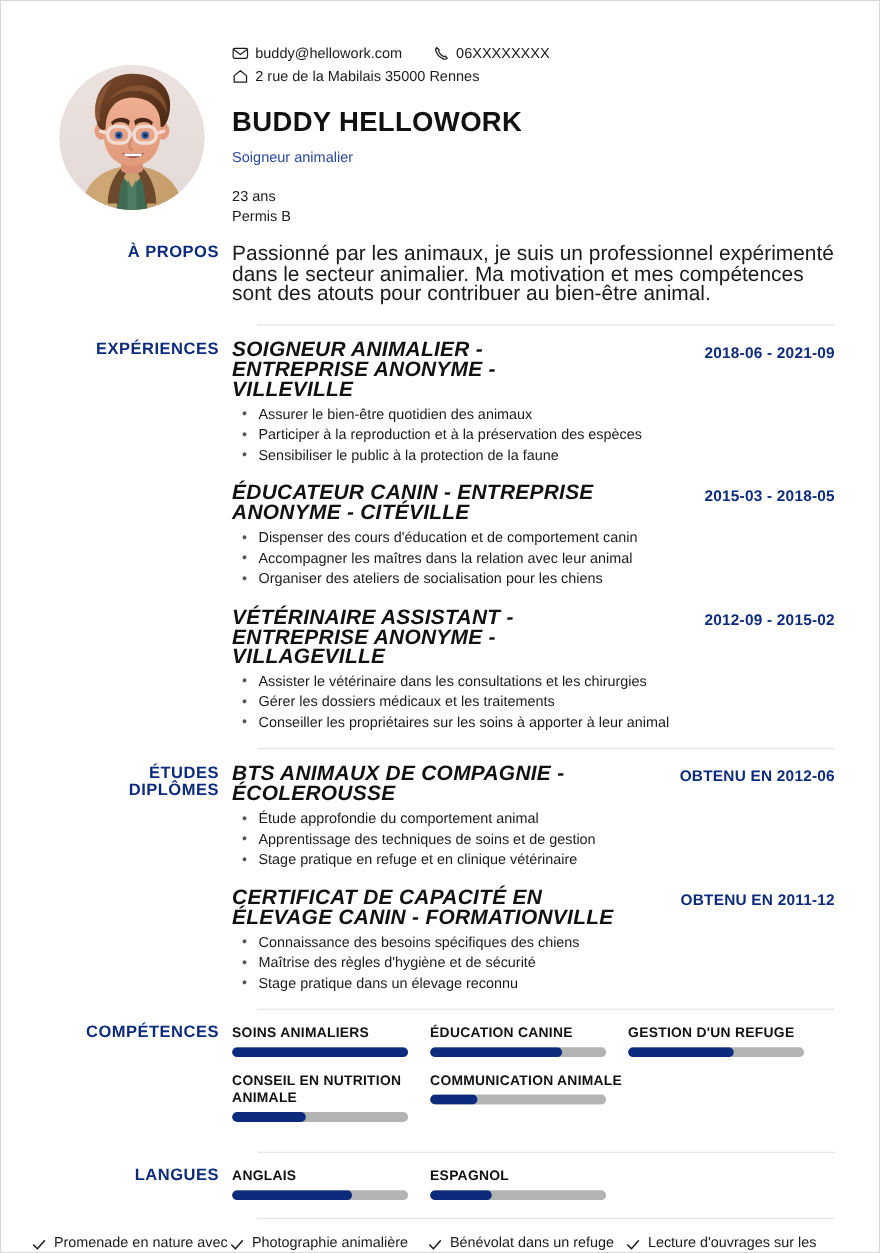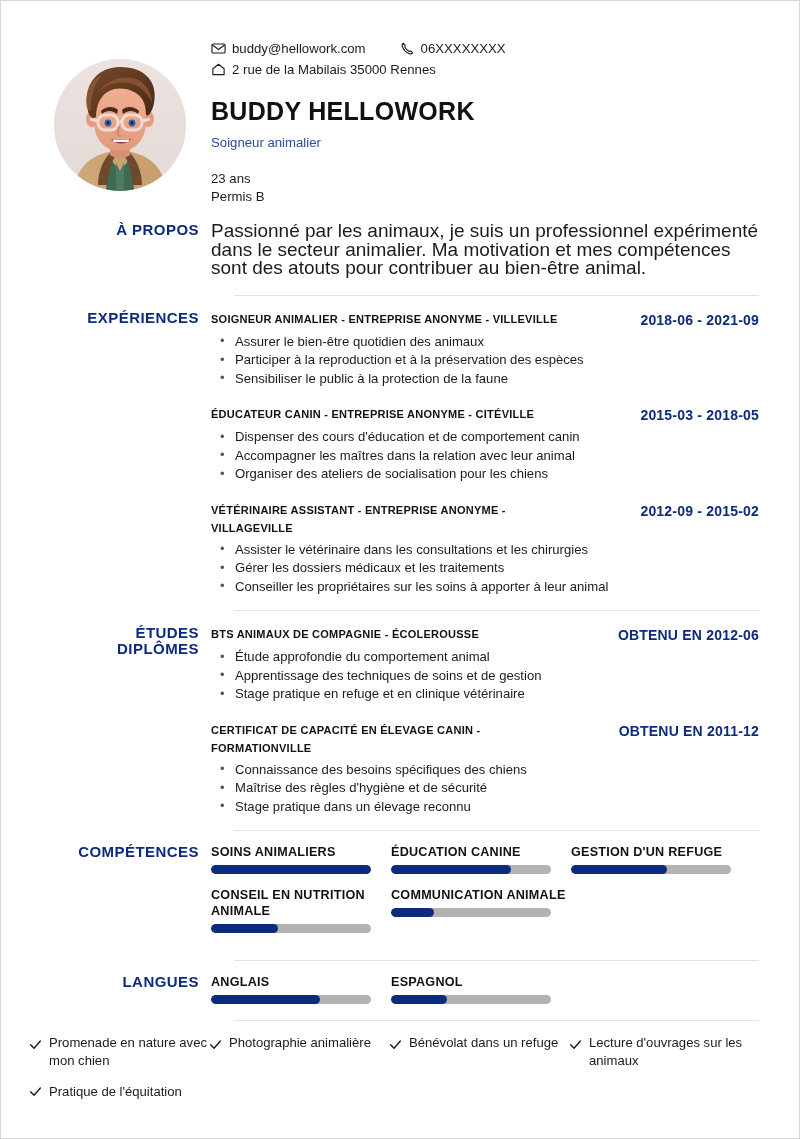--- a/index.html
+++ b/index.html
@@ -61,21 +61,21 @@
   }
   .avatar svg { display: block; width: 132px; height: 132px; }
 
   .head-main { flex: 1 1 auto; padding-top: 4px; }
   .contact-line {
     display: flex;
     align-items: center;
     font-size: 13.2px;
     color: #1b1b1b;
     line-height: 19px;
-    gap: 12px;
+    gap: 6px;
   }
   .contact-line + .contact-line { margin-top: 2px; }
   .contact-item { display: flex; align-items: center; gap: 6px; }
   .contact-item + .contact-item { margin-left: 22px; }
   .ico { display: inline-block; width: 15px; height: 15px; flex: 0 0 15px; }
   .ico svg { display: block; width: 15px; height: 15px; }
 
   .fullname {
     font-size: 25px;
     font-weight: bold;
@@ -115,26 +115,27 @@
   
   .sec-block { padding-top: 14px; padding-bottom: 14px; }
   .entry + .entry { margin-top: 17px; }
   .entry-head {
     display: flex;
     justify-content: space-between;
     align-items: flex-start;
     gap: 14px;
   }
   .entry-title {
-    font-size: 11px;
+    font-size: 19px;
     font-weight: bold;
     color: #111111;
     letter-spacing: 0.25px;
     line-height: 18px;
     max-width: 350px;
+    font-style: italic;
   }
   .entry-date {
     font-size: 14px;
     font-weight: bold;
     color: #0d2b7d;
     letter-spacing: 0.2px;
     white-space: nowrap;
     line-height: 18px;
     padding-top: 1px;
   }

